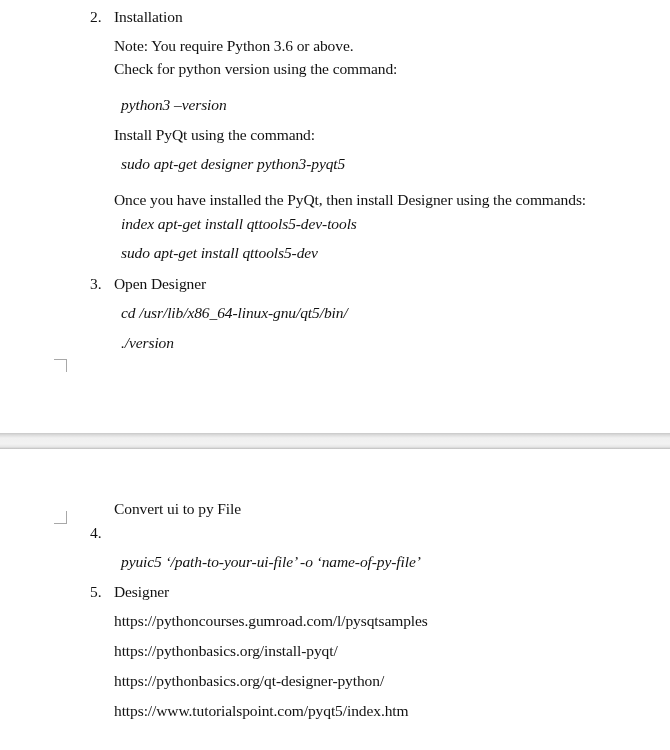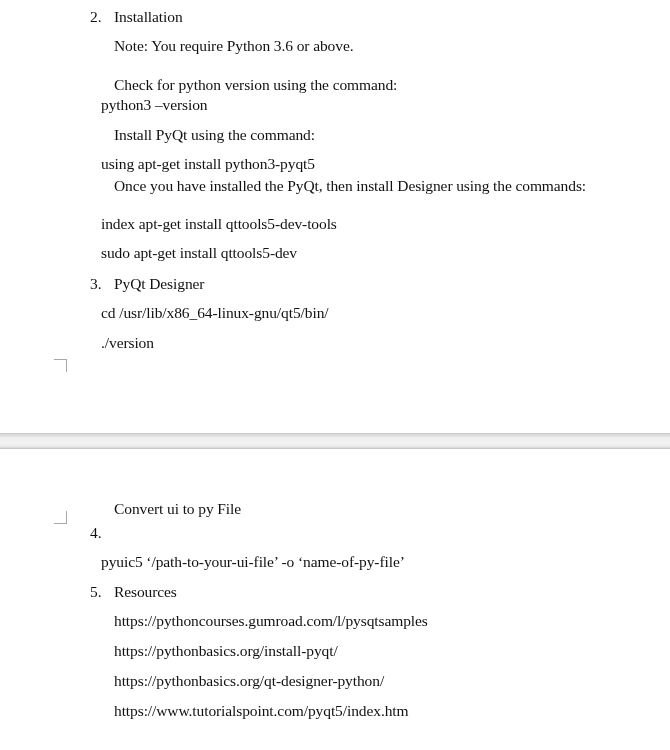--- a/index.html
+++ b/index.html
@@ -34,21 +34,21 @@
     .line {
       position: absolute;
       font-size: 15.5px;
       line-height: 18px;
       white-space: nowrap;
       letter-spacing: -0.1px;
     }
     .num { left: 90px; }
     .item-head { left: 114px; }
     .body-text { left: 114px; }
-    .cmd { left: 101px; }
+    .cmd { left: 121px; font-style: italic; }
     .corner {
       position: absolute;
       width: 12px;
       height: 12px;
     }
     .corner-tl {
       left: 54px;
       top: 359px;
       border-top: 1px solid #a8a8a8;
       border-right: 1px solid #a8a8a8;
@@ -63,38 +63,38 @@
 </head>
 <body>
 
 <div class="page page-1"></div>
 <div class="page-gap"></div>
 <div class="page page-2"></div>
 
 <span class="line num" style="top:8px">2.</span>
 <span class="line item-head" style="top:8px">Installation</span>
 <span class="line body-text" style="top:37px">Note: You require Python 3.6 or above.</span>
-<span class="line body-text" style="top:76px">Check for python version using the command:</span>
+<span class="line body-text" style="top:60px">Check for python version using the command:</span>
 <span class="line cmd" style="top:96px">python3 –version</span>
 <span class="line body-text" style="top:126px">Install PyQt using the command:</span>
-<span class="line cmd" style="top:155px">using apt-get install python3-pyqt5</span>
-<span class="line body-text" style="top:177px">Once you have installed the PyQt, then install Designer using the commands:</span>
+<span class="line cmd" style="top:155px">sudo apt-get designer python3-pyqt5</span>
+<span class="line body-text" style="top:191px">Once you have installed the PyQt, then install Designer using the commands:</span>
 <span class="line cmd" style="top:215px">index apt-get install qttools5-dev-tools</span>
 <span class="line cmd" style="top:244px">sudo apt-get install qttools5-dev</span>
 
 <span class="line num" style="top:275px">3.</span>
-<span class="line item-head" style="top:275px">PyQt Designer</span>
+<span class="line item-head" style="top:275px">Open Designer</span>
 <span class="line cmd" style="top:304px">cd /usr/lib/x86_64-linux-gnu/qt5/bin/</span>
 <span class="line cmd" style="top:334px">./version</span>
 
 <div class="corner corner-tl"></div>
 <div class="corner corner-bl"></div>
 
 <span class="line num" style="top:524px">4.</span>
 <span class="line item-head" style="top:500px">Convert ui to py File</span>
 <span class="line cmd" style="top:553px">pyuic5 ‘/path-to-your-ui-file’ -o ‘name-of-py-file’</span>
 
 <span class="line num" style="top:583px">5.</span>
-<span class="line item-head" style="top:583px">Resources</span>
+<span class="line item-head" style="top:583px">Designer</span>
 <span class="line body-text" style="top:612px">https://pythoncourses.gumroad.com/l/pysqtsamples</span>
 <span class="line body-text" style="top:642px">https://pythonbasics.org/install-pyqt/</span>
 <span class="line body-text" style="top:672px">https://pythonbasics.org/qt-designer-python/</span>
 <span class="line body-text" style="top:702px">https://www.tutorialspoint.com/pyqt5/index.htm</span>
 
 </body></html>

